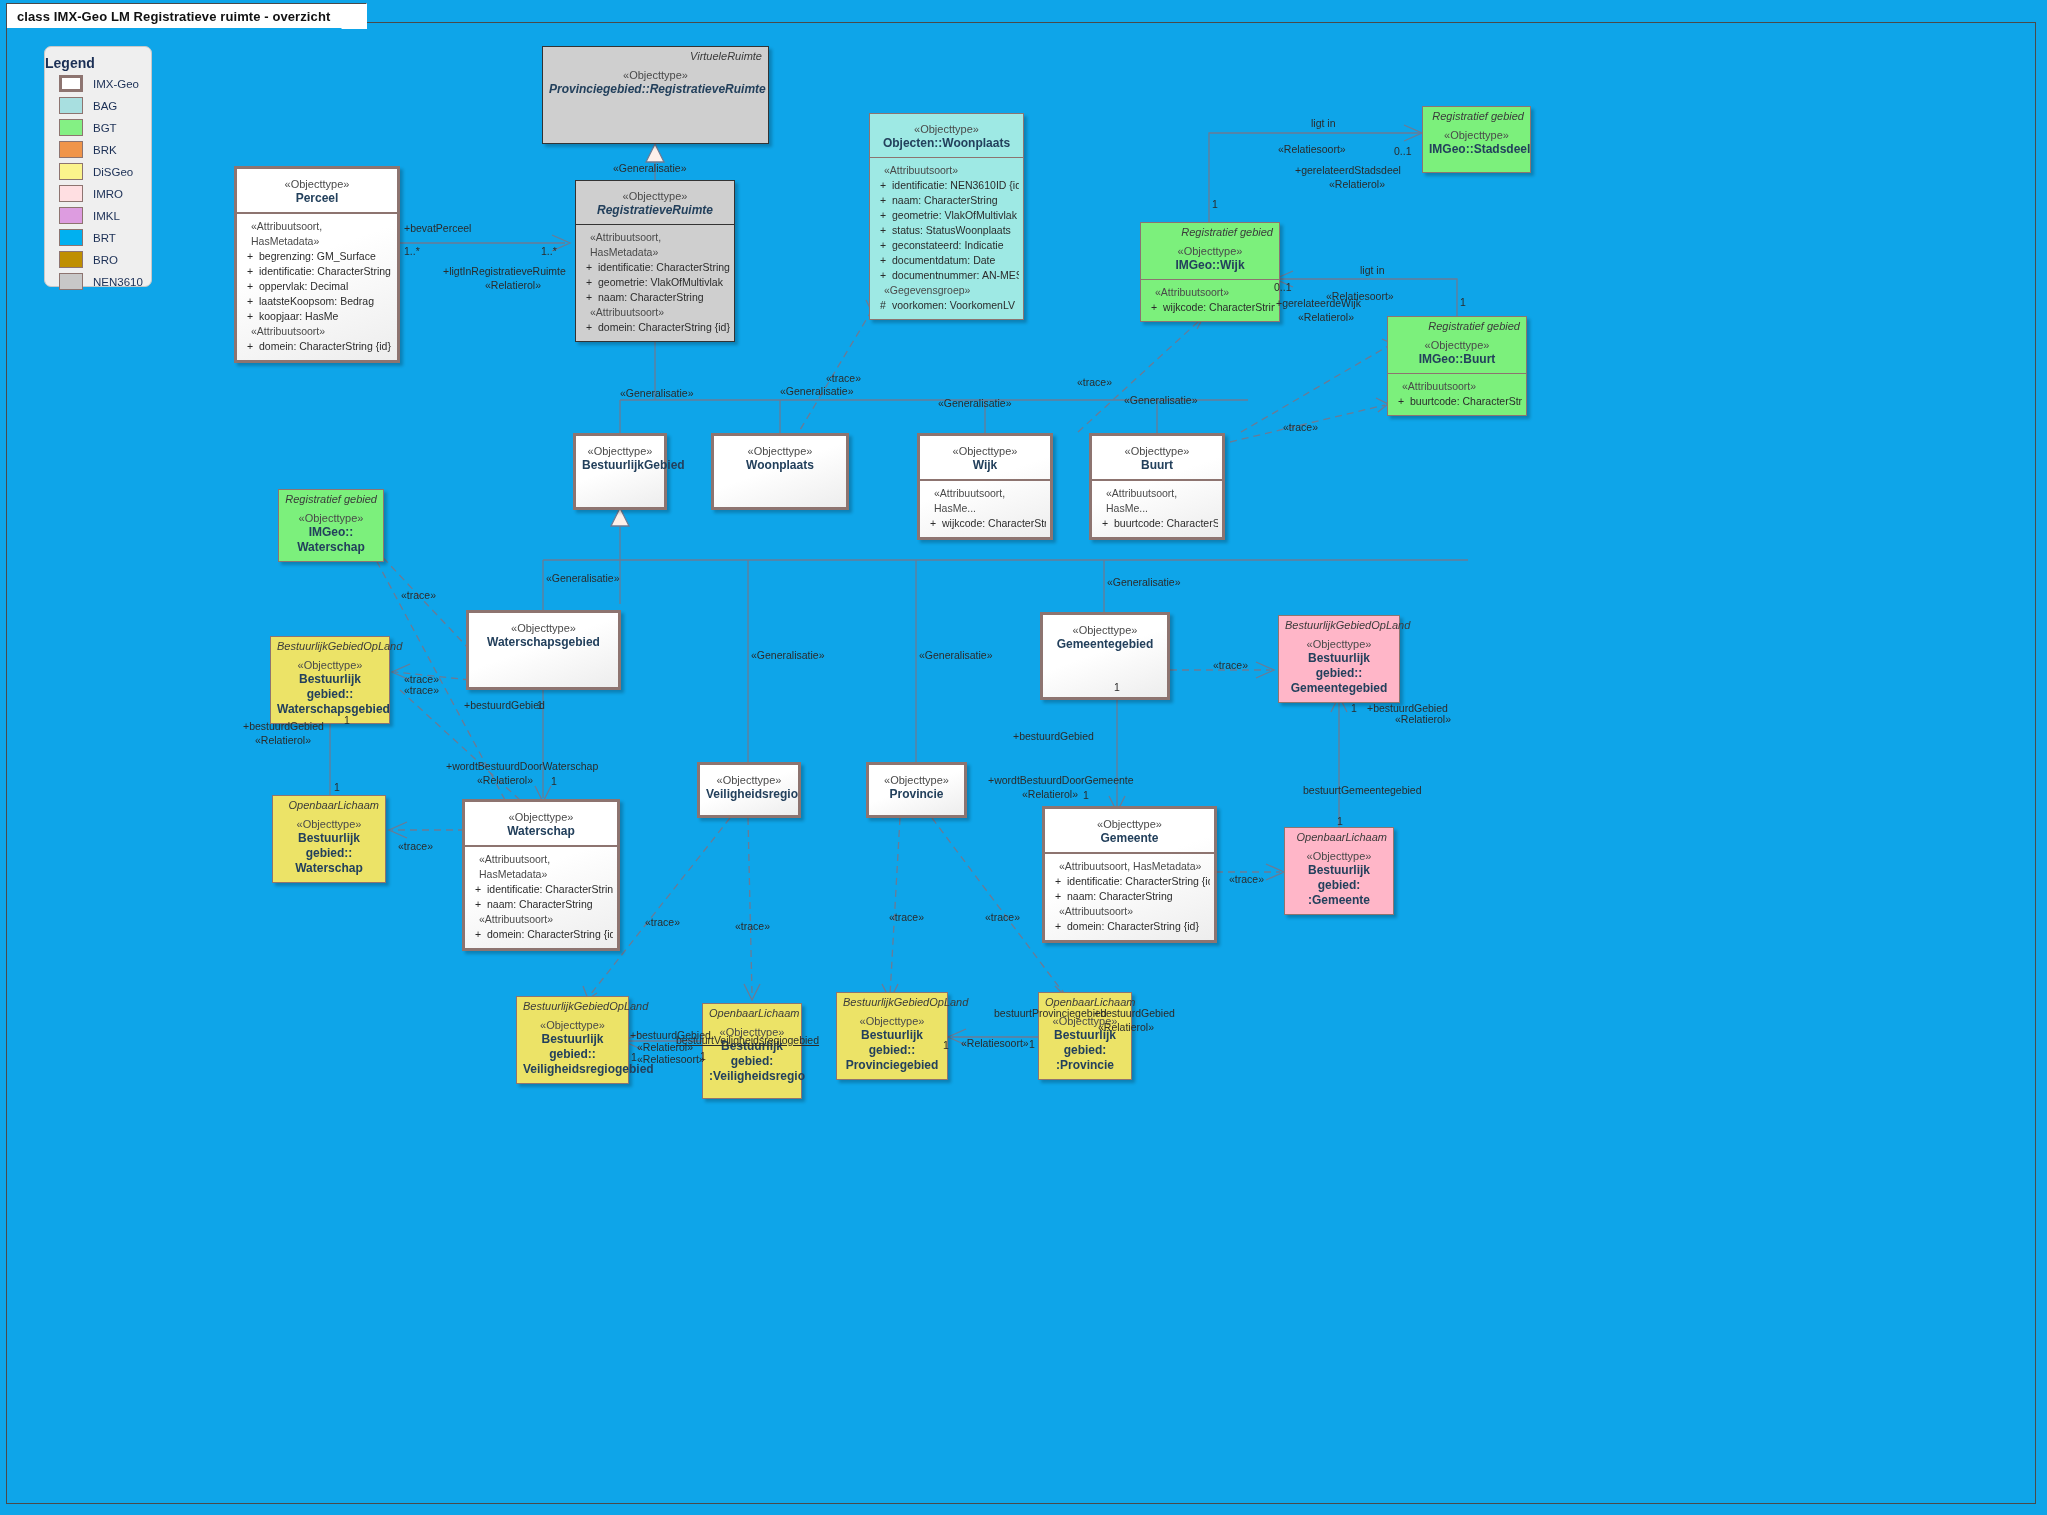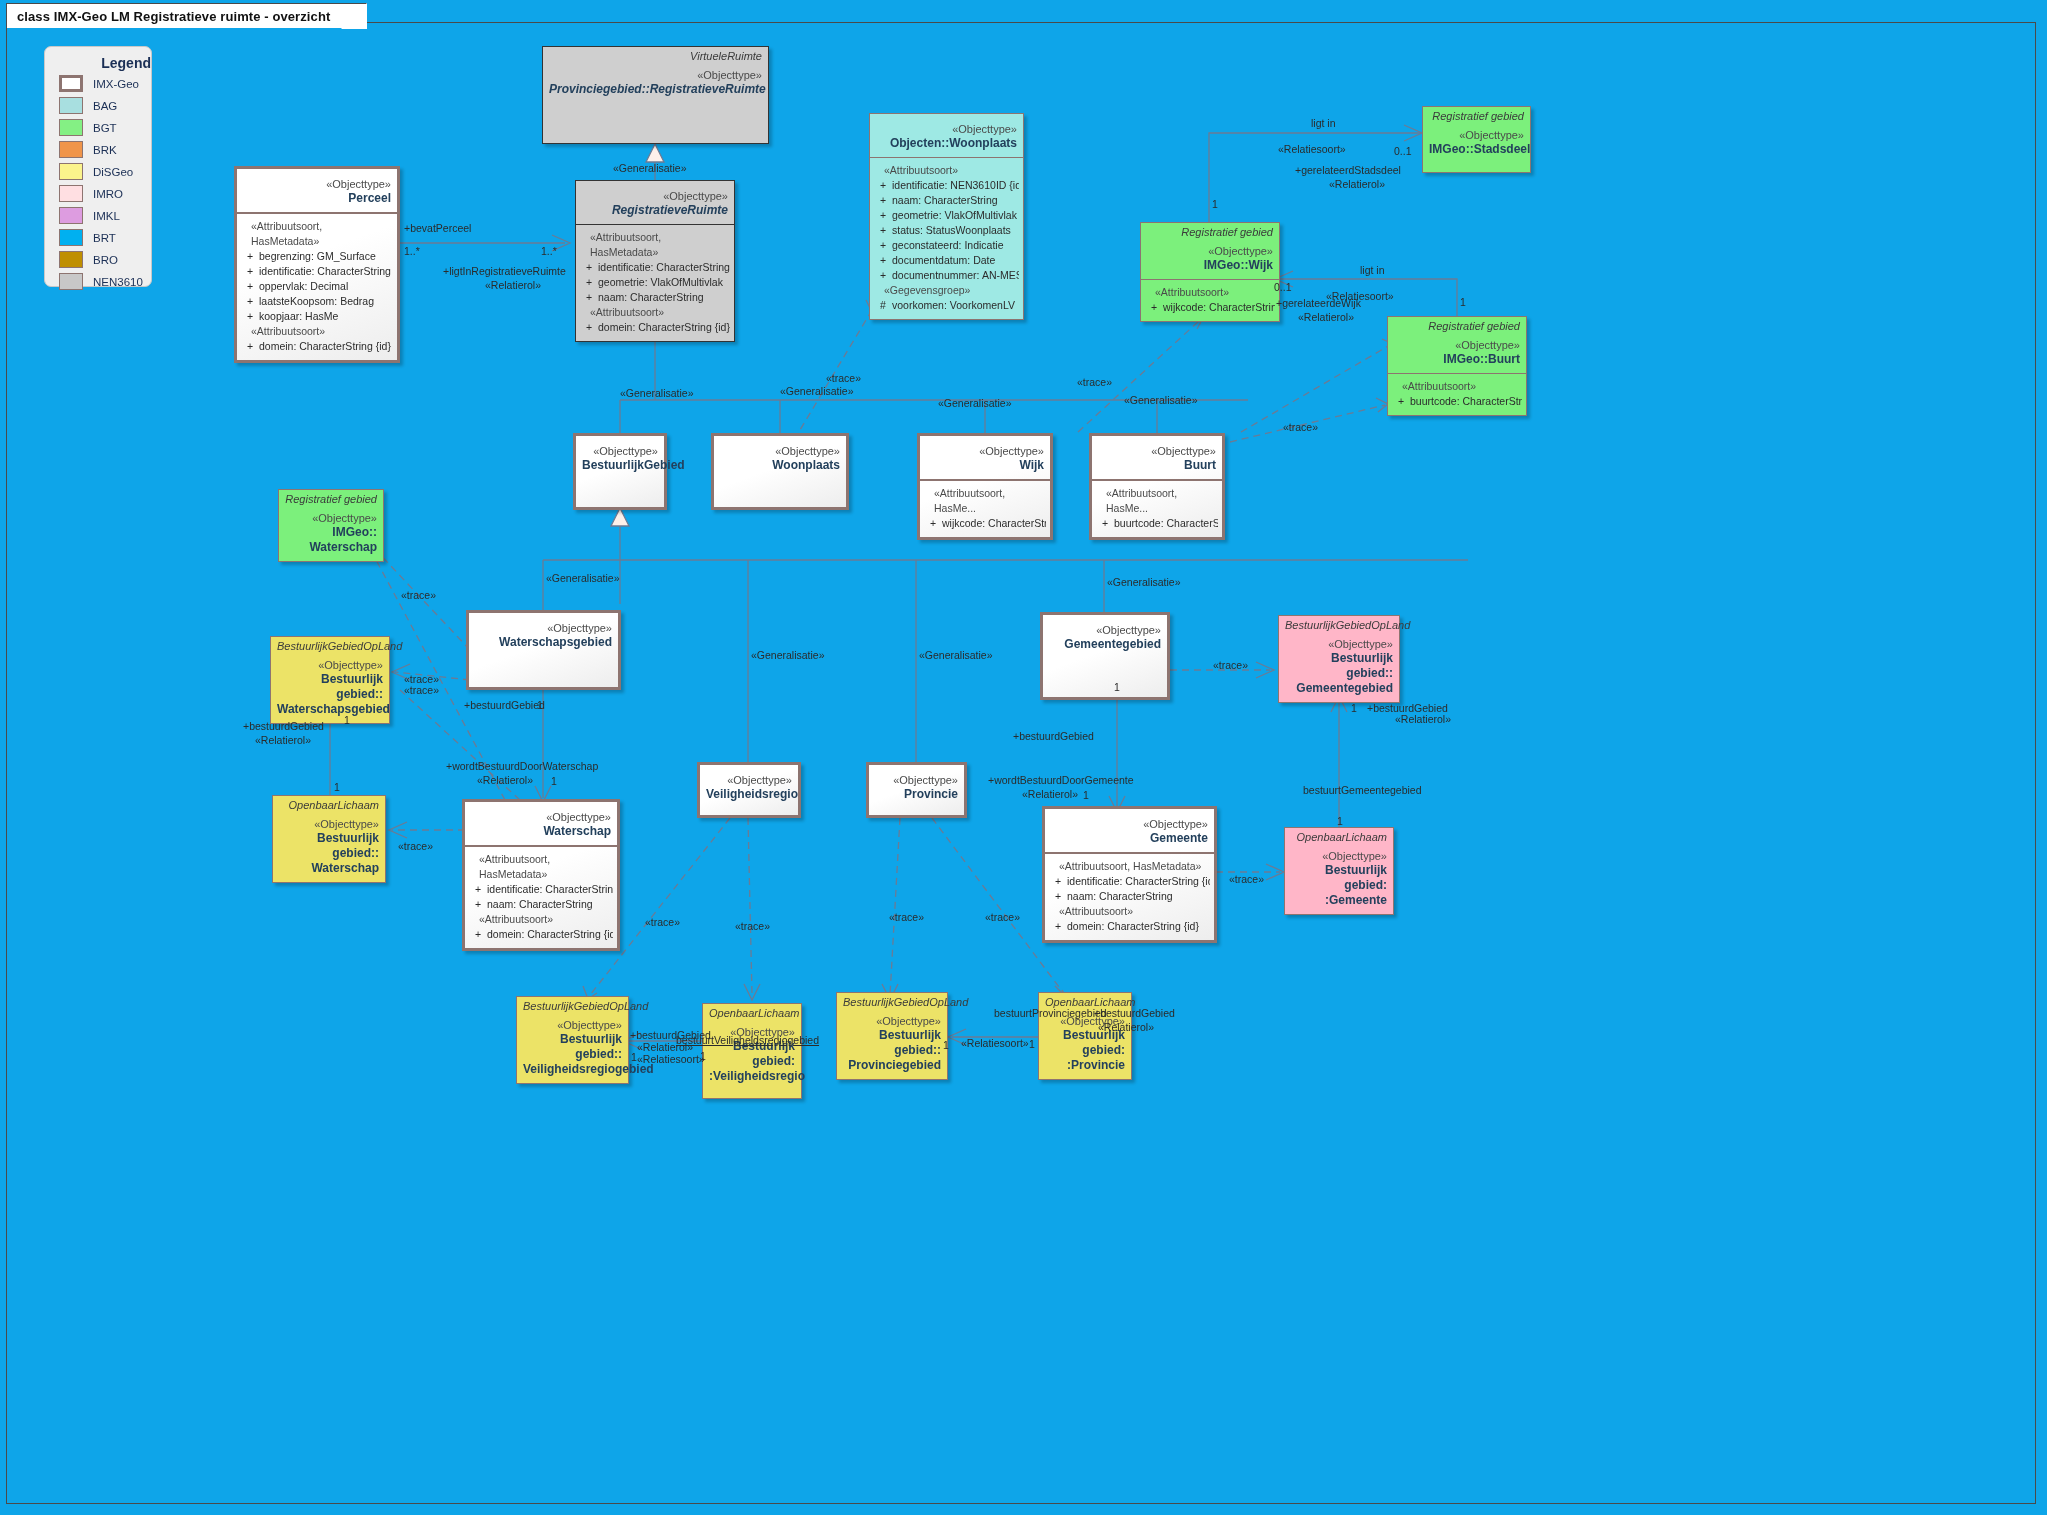--- a/index.html
+++ b/index.html
@@ -10,28 +10,28 @@
   .frame{position:absolute;left:6px;top:22px;width:2030px;height:1482px;border:1px solid #4a4a4a;box-sizing:border-box;}
   .frame-tab{position:absolute;left:6px;top:3px;height:25px;border:1px solid #4a4a4a;border-bottom:none;
     background:#fff;box-sizing:border-box;padding:0 36px 0 10px;display:flex;align-items:center;
     font-size:13px;font-weight:bold;color:#111;letter-spacing:0.1px;}
   .frame-tab:after{content:"";position:absolute;right:-1px;top:-1px;width:0;height:0;
     border-left:26px solid transparent;border-bottom:26px solid #fff;}
 
   
   .legend{position:absolute;left:44px;top:46px;width:108px;height:241px;background:#efefef;
     border:1px solid #c8c8c8;border-radius:7px;box-sizing:border-box;}
-  .legend-title{text-align:right;font-size:14px;font-weight:bold;color:#1b2f55;margin-top:8px;}
+  .legend-title{text-align:left;font-size:14px;font-weight:bold;color:#1b2f55;margin-top:8px;}
   .legend-row{display:flex;align-items:center;margin:3px 0 0 14px;height:19px;}
   .legend-swatch{width:24px;height:17px;box-sizing:border-box;}
   .legend-label{margin-left:10px;font-size:11.5px;color:#1b2f55;}
 
   
   .cls{position:absolute;box-sizing:border-box;box-shadow:3px 3px 3px rgba(0,0,0,.22);}
-  .cls .hdr{box-sizing:border-box;padding:5px 6px 6px;text-align:right;}
+  .cls .hdr{box-sizing:border-box;padding:5px 6px 6px;text-align:center;}
   .cls .ctx{font-style:italic;font-size:11px;color:#3a3a3a;text-align:right;padding:3px 6px 0 6px;line-height:13px;}
   .cls .ctx.c-center{}
   .cls .stereo{font-size:11px;color:#4a4a4a;line-height:14px;}
   .cls .nm{font-size:12px;font-weight:bold;color:#23405c;line-height:15px;}
   .cls .nm.it{font-style:italic;}
   .cls .body{border-top:2px solid #8d7470;padding:5px 4px 6px 4px;}
   .cls .grp{font-size:10.5px;color:#4a4a4a;padding-left:10px;line-height:15px;}
   .cls .attr{font-size:10.5px;color:#2b2b2b;line-height:15px;display:flex;white-space:nowrap;overflow:hidden;}
   .cls .attr .vis{width:18px;text-align:center;flex:none;}
 

